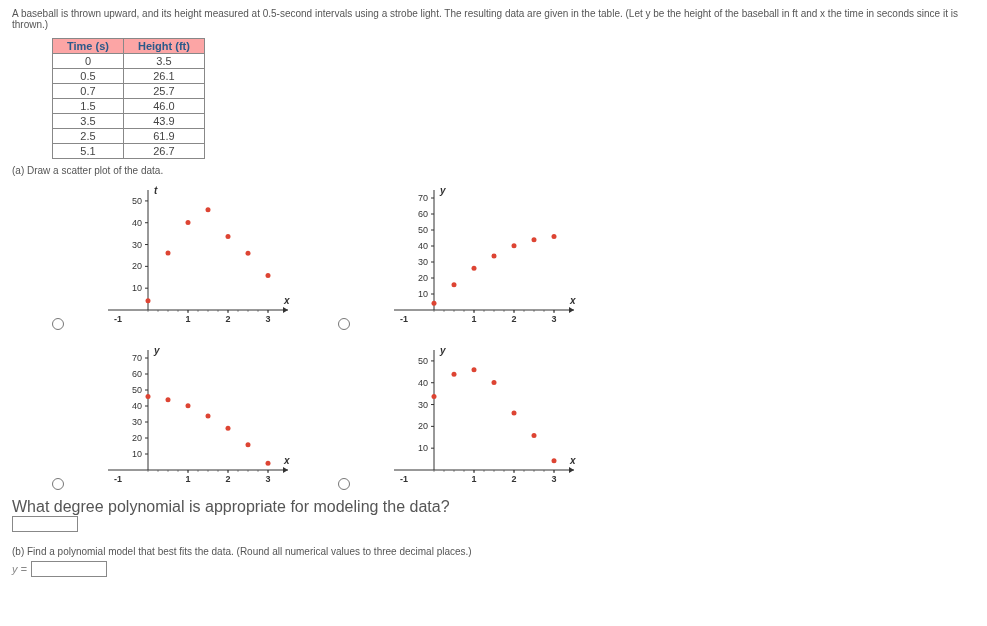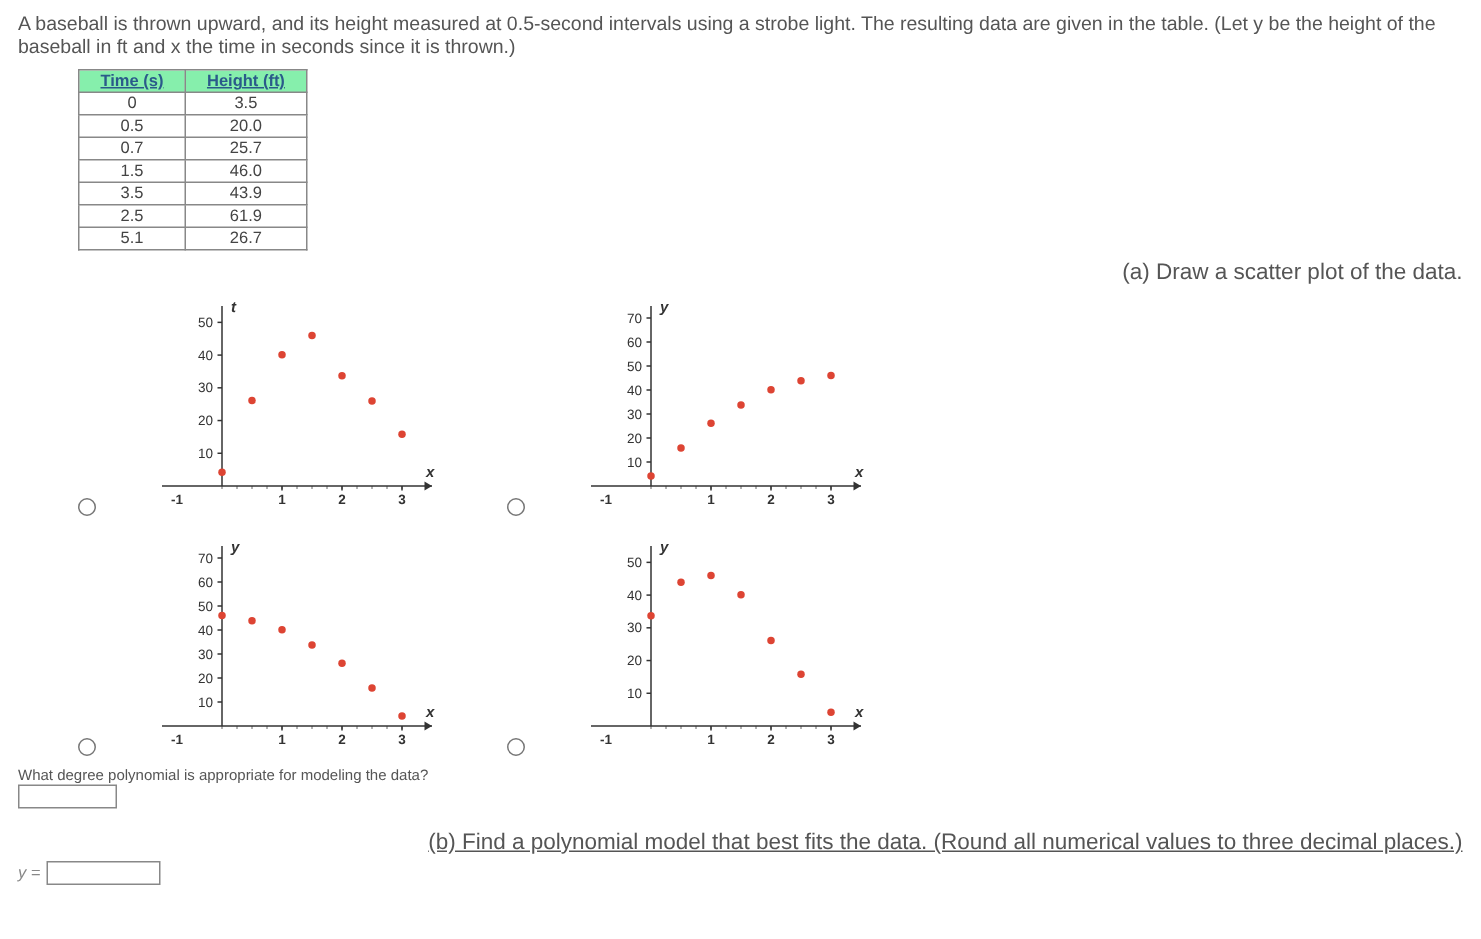--- a/index.html
+++ b/index.html
@@ -3,38 +3,38 @@
 <meta charset="utf-8">
 <style>
   body {
     font-family: Arial, sans-serif;
     font-size: 11px;
     color: #444;
     margin: 0;
     padding: 8px 12px;
     background: #fff;
   }
-  .intro { color: #555; margin-bottom: 8px; font-size:13px;}
+  .intro { color: #555; margin-bottom: 8px; font-size:10px;}
   table.data {
     border-collapse: collapse;
     margin: 4px 0 4px 40px;
   }
   table.data th, table.data td {
     border: 1px solid #888;
     padding: 1px 14px;
     text-align: center;
     font-size: 11px;
   }
-  table.data th { background: #86efac; color:#2a5a8a;text-decoration:underline; }
-  .part { margin-top: 6px; font-size:15px; color:#555;text-align:right;}
+  table.data th { background: #fca5a5; color:#2a5a8a; }
+  .part { margin-top: 6px; font-size:10px; color:#555;}
   .charts-row { display:flex; gap:40px; margin-left:40px; margin-top:4px;}
   svg.plot { display:block; }
   .radio { width:10px; height:10px; border:1px solid #777; border-radius:50%; display:inline-block; vertical-align:middle; background:#fff; margin-right:2px;}
   .chart-wrap { display:flex; align-items:flex-end; gap:2px; }
-  .question { margin-top:8px; font-size:10px; color:#555;}
+  .question { margin-top:8px; font-size:16px; color:#555;}
   input.small { width:60px; height:14px; border:1px solid #888; font-size:11px; padding:0 2px;}
   .eq { display:flex; align-items:center; gap:4px; margin-top:4px; color:#888; font-style:italic;}
 </style>
 </head>
 <body>
 
 
 
 <div class="intro">A baseball is thrown upward, and its height measured at 0.5-second intervals using a strobe light. The resulting data are given in the table. (Let y be the height of the baseball in ft and x the time in seconds since it is thrown.)</div>
 
@@ -45,21 +45,21 @@
       <th>Height (ft)</th>
     </tr>
   </thead>
   <tbody id="tbody">
       <tr>
         <td>0</td>
         <td>3.5</td>
       </tr>
       <tr>
         <td>0.5</td>
-        <td>20.0</td>
+        <td>26.1</td>
       </tr>
       <tr>
         <td>0.7</td>
         <td>25.7</td>
       </tr>
       <tr>
         <td>1.5</td>
         <td>46.0</td>
       </tr>
       <tr>
@@ -284,20 +284,20 @@
           <circle cx="180" cy="95.52727272727273" r="2.5" fill="#d43"></circle>
           <circle cx="200" cy="120.83636363636364" r="2.5" fill="#d43"></circle>
         </svg>
       </div>
     </div>
   </div>
 
 <div class="question">What degree polynomial is appropriate for modeling the data?</div>
 <input class="small" type="text" style="">
 
-<div class="part" style="margin-top:14px;text-decoration:underline;">(b) Find a polynomial model that best fits the data. (Round all numerical values to three decimal places.)</div>
+<div class="part" style="margin-top:14px;">(b) Find a polynomial model that best fits the data. (Round all numerical values to three decimal places.)</div>
 <div class="eq">
   <span>y =</span>
   <input class="small" style="width: 70px;" type="text">
 </div>
 
 
 
 
 </body></html>

